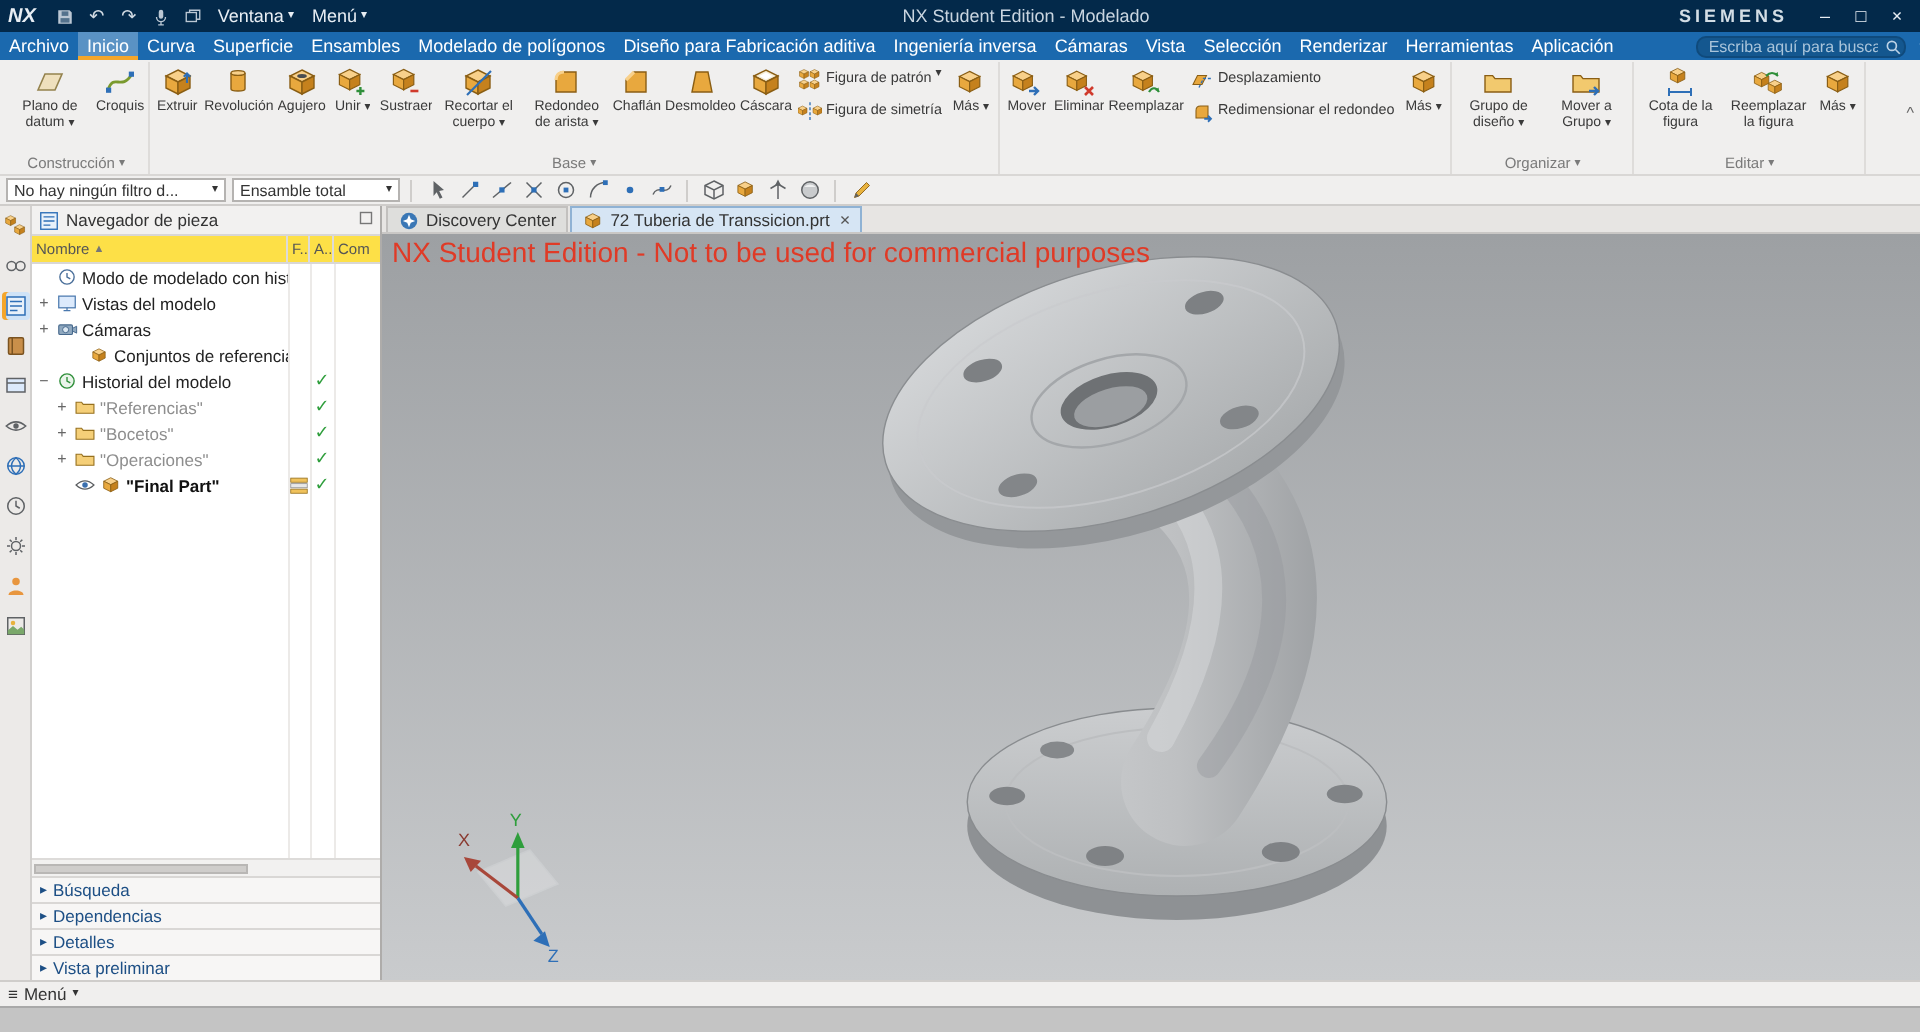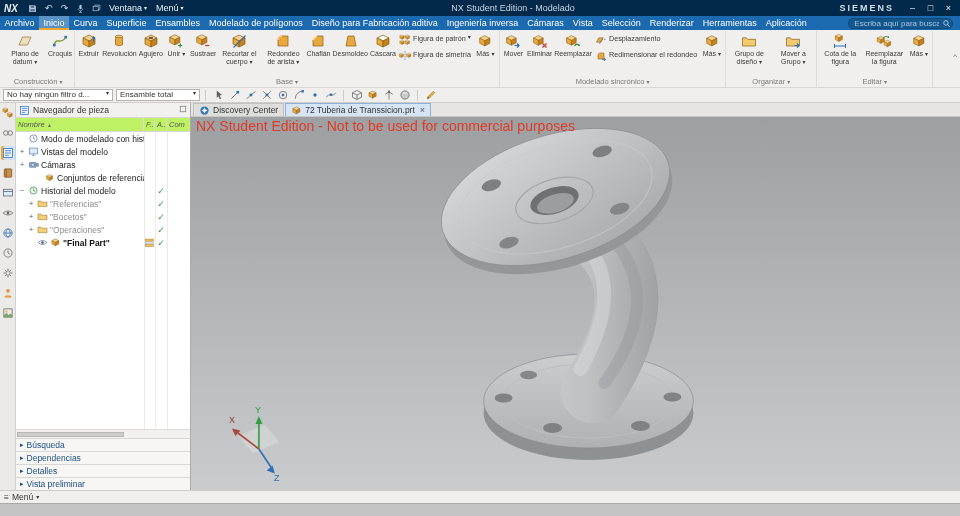--- a/index.html
+++ b/index.html
@@ -32,34 +32,34 @@
   .rgroup-items{flex:1;display:flex;align-items:flex-start;}
   .rgroup-name{height:11px;display:flex;align-items:center;justify-content:center;gap:2px;font-size:7.5px;color:#7a7a7a;white-space:nowrap;}
   .rbtn{display:flex;flex-direction:column;align-items:center;padding:2px 1px 0;min-width:25px;max-width:44px;}
   .rbtn .ric{height:17px;display:flex;align-items:flex-start;}
   .rbtn .rlabel{font-size:7px;line-height:1.15;text-align:center;color:#3a3a3a;height:18px;overflow:hidden;}
   .rsmall-col{display:flex;flex-direction:column;gap:2px;padding:3px 2px 0;}
   .rsmall{display:flex;gap:2px;font-size:7.2px;color:#3a3a3a;white-space:nowrap;}
   #ribbon-collapse{position:absolute;right:3px;top:22px;color:#666;font-size:8px;}
   
   #filterbar{flex:0 0 15px;background:#f0efee;border-bottom:1px solid #cfcdcb;display:flex;align-items:center;gap:3px;padding:0 3px;font-size:8px;}
-  .fsel{display:flex;justify-content:space-between;background:#fff;border:1px solid #b5b3b1;height:12px;padding:0 3px;color:#333;white-space:nowrap;overflow:hidden;}
+  .fsel{display:flex;align-items:center;justify-content:space-between;background:#fff;border:1px solid #b5b3b1;height:12px;padding:0 3px;color:#333;white-space:nowrap;overflow:hidden;}
   .fsep{width:1px;height:11px;background:#cfcdcb;margin:0 2px;}
   .ficons{display:flex;align-items:center;gap:1px;}
   .fico{width:15px;height:13px;display:flex;align-items:center;justify-content:center;}
   
   #content{flex:1;display:flex;min-height:0;}
   #leftstrip{flex:0 0 16px;background:#eceae8;border-right:1px solid #d2d0ce;display:flex;flex-direction:column;align-items:center;padding-top:3px;gap:6px;}
   .lico{width:14px;height:14px;display:flex;align-items:center;justify-content:center;border-radius:2px;}
   .lico.active{background:#cfe3f7;box-shadow:inset 2px 0 0 #f5a62a;}
   
   #navigator{flex:0 0 174px;background:#fff;border-right:1px solid #aeacaa;display:flex;flex-direction:column;font-size:8.5px;min-height:0;}
   #nav-header{flex:0 0 15px;background:#f2f1f0;border-bottom:1px solid #d9d7d5;display:flex;align-items:center;gap:3px;padding:0 3px;color:#333;}
   #nav-header .spacer{flex:1;}
-  #nav-cols{flex:0 0 14px;background:#bef264;border-bottom:1px solid #d9d7d5;display:flex;align-items:flex-start;color:#555;font-size:7.5px;font-style:italic;}
+  #nav-cols{flex:0 0 14px;background:#fde047;border-bottom:1px solid #d9d7d5;display:flex;align-items:flex-start;color:#555;font-size:7.5px;}
   .ncol{border-right:1px solid #dddbd9;height:100%;display:flex;align-items:center;padding:0 2px;gap:2px;white-space:nowrap;overflow:hidden;}
   .sort{font-size:5.5px;color:#777;}
   #nav-tree{flex:1;position:relative;overflow:hidden;}
   .vline{position:absolute;top:0;bottom:0;width:1px;background:#eceae8;}
   .trow{height:13px;display:flex;align-items:center;position:relative;}
   .t-name{width:128px;display:flex;align-items:center;gap:2px;overflow:hidden;white-space:nowrap;}
   .t-f{width:11px;display:flex;justify-content:center;}
   .t-a{width:12px;display:flex;justify-content:center;}
   .t-exp{flex:0 0 8px;text-align:center;color:#666;font-size:8px;}
   .t-ico{display:flex;align-items:center;}
@@ -421,21 +421,20 @@
                   <g transform="translate(1 1) scale(0.85)">
                     <path d="M8 2 14 5 8 8 2 5Z" fill="#f8d08a" stroke="#8a5e14" stroke-width=".7"></path>
                     <path d="M2 5 8 8 8 14 2 11Z" fill="#e8a83e" stroke="#8a5e14" stroke-width=".7"></path>
                     <path d="M14 5 8 8 8 14 14 11Z" fill="#c5811d" stroke="#8a5e14" stroke-width=".7"></path>
                   </g>
                 </svg>
               </span>
               <span class="rlabel">Más <span class="arr">▾</span></span>
             </div>
           </div>
-          <div class="rgroup-name">Modelado sincrónico <span class="arr">▾</span></div>
         </div>
         <div class="rgroup">
           <div class="rgroup-items">
             <div class="rbtn">
               <span class="ric">
                 <svg viewBox="0 0 16 16" width="16" height="16">
                   <path d="M1.5 13V4.8h3.8l1.2 1.5h8V13Z" fill="#f2c96e" stroke="#8a5e14" stroke-width=".7"></path>
                 </svg>
               </span>
               <span class="rlabel">Grupo de diseño <span class="arr">▾</span></span>

